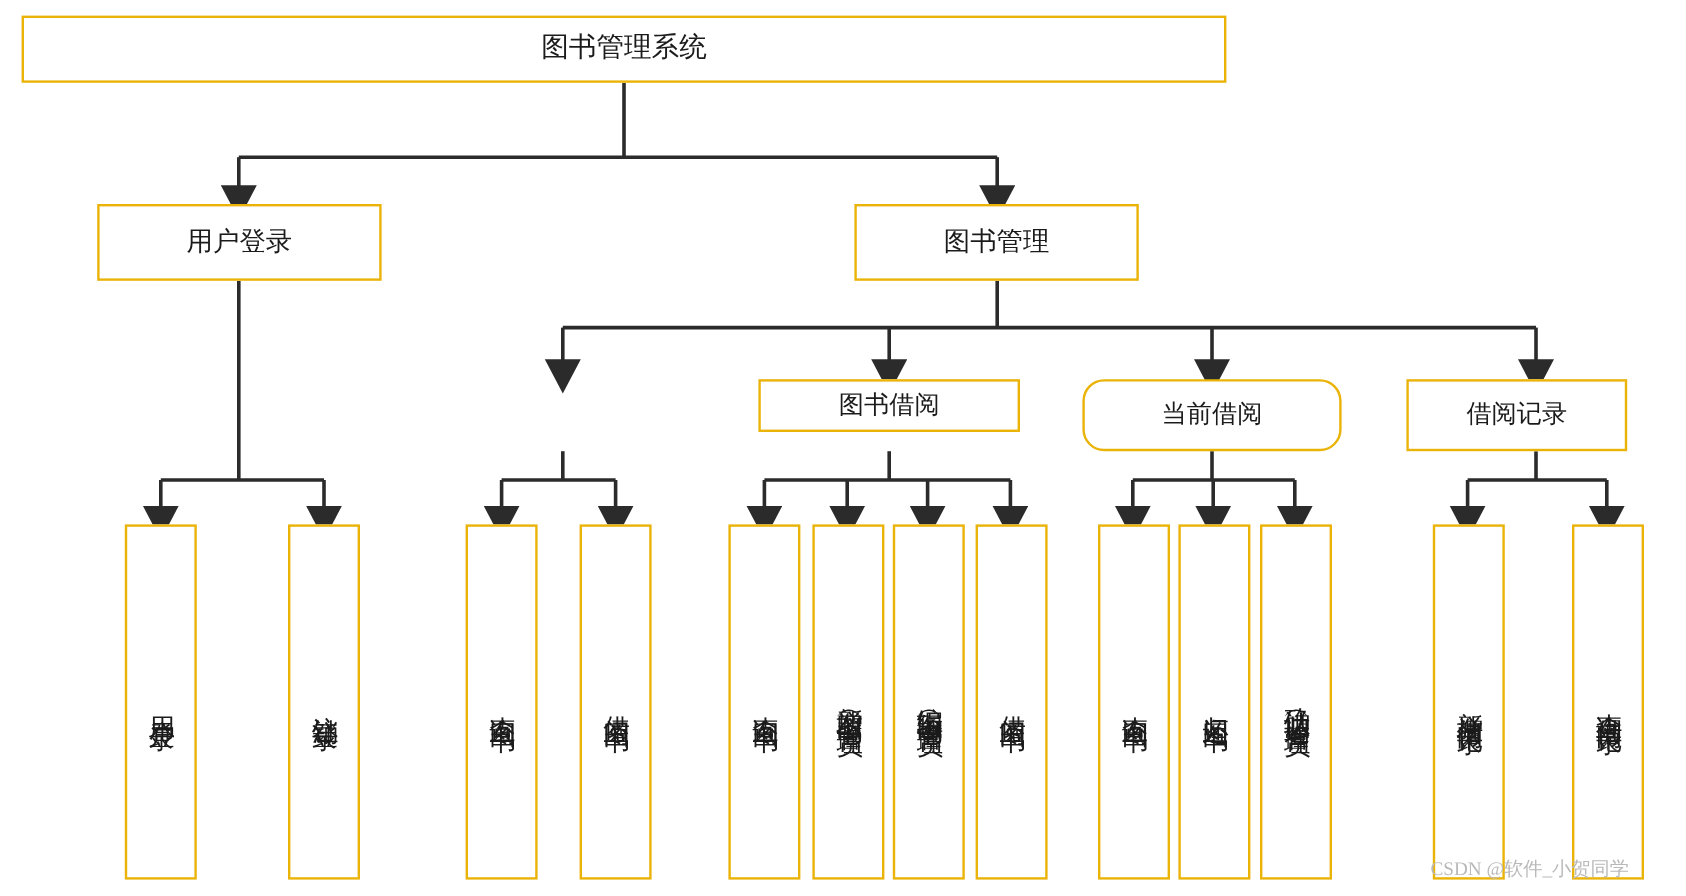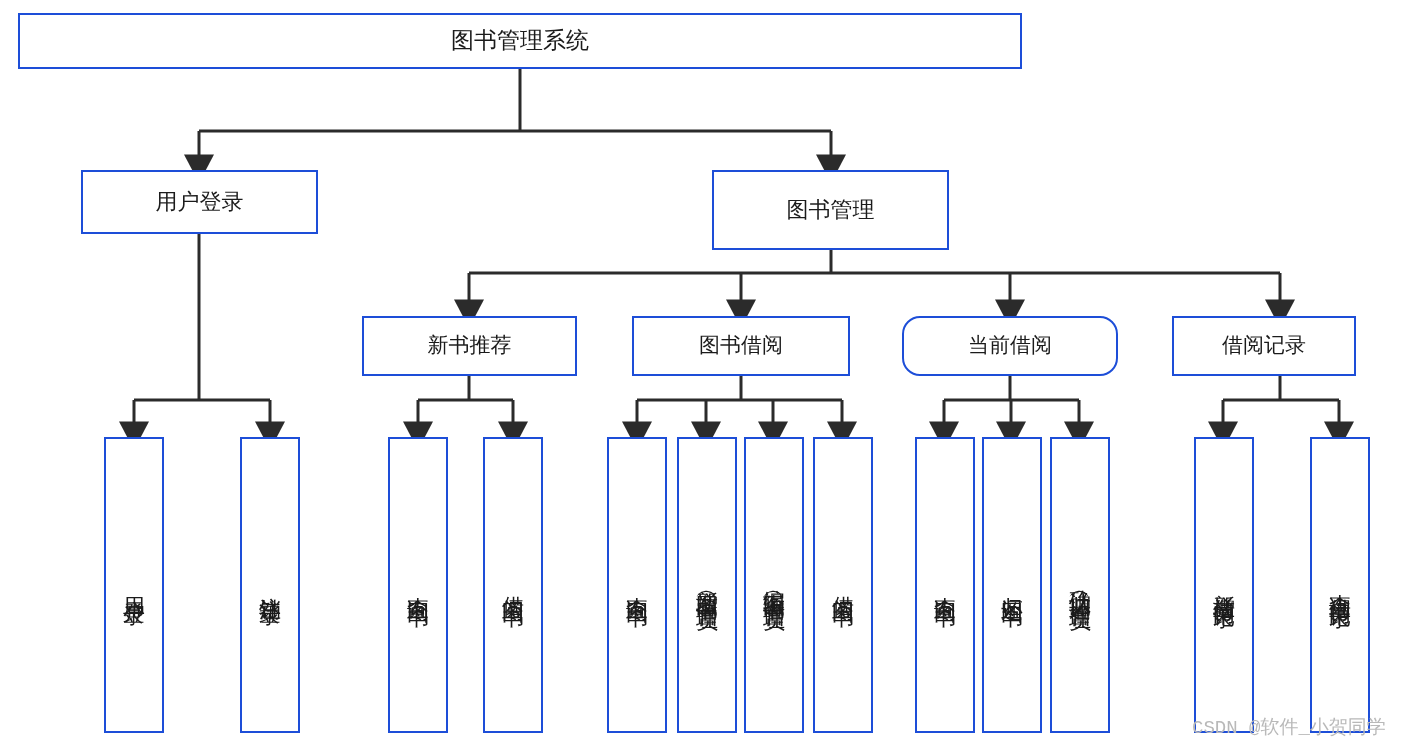--- a/index.html
+++ b/index.html
@@ -23,21 +23,21 @@
     left: 0;
     top: 0;
     width: 1405px;
     height: 747px;
     pointer-events: none;
   }
   .node {
     position: absolute;
     box-sizing: border-box;
     background: #ffffff;
-    border: 2px solid #1d4ed8;
+    border: 2px solid #eab308;
     display: flex;
     align-items: center;
     justify-content: center;
     z-index: 2;
   }
   .node .label {
     color: #1b1b1b;
     line-height: 1.12;
     text-align: center;
     white-space: nowrap;
@@ -52,24 +52,24 @@
   .node-leaf .label {
     font-size: 22px;
     writing-mode: vertical-rl;
     text-orientation: upright;
     letter-spacing: 3px;
     line-height: 1;
   }
   .watermark {
     position: absolute;
     color: #b9b9b9;
-    font-size: 19px;
+    font-size: 16px;
     white-space: nowrap;
     z-index: 3;
-    font-family: Liberation Mono, monospace;
+    font-family: Liberation Serif, serif;
   }
 </style>
 </head>
 <body>
 
 <div id="canvas">
 
   <svg id="wires" viewBox="0 0 1405 747" width="1405" height="747" aria-hidden="true">
     <defs>
       <marker id="arrow" markerWidth="11" markerHeight="11" refX="1.2" refY="5" orient="auto" markerUnits="strokeWidth">
@@ -120,28 +120,25 @@
     </g>
   </svg>
 
   <div class="node node-root" style="left:18px; top:13px; width:1004px; height:56px;">
     <span class="label">图书管理系统</span>
   </div>
 
   <div class="node node-l2" style="left:81px; top:170px; width:237px; height:64px;">
     <span class="label">用户登录</span>
   </div>
-  <div class="node node-l2" style="left:712px; top:170px; width:237px; height:80px;">
+  <div class="node node-l2" style="left:712px; top:170px; width:237px; height:64px;">
     <span class="label">图书管理</span>
   </div>
 
-  <div class="node node-l3" style="left:362px; top:316px; width:215px; height:60px;">
-    <span class="label">新书推荐</span>
-  </div>
-  <div class="node node-l3" style="left:632px; top:316px; width:218px; height:60px;">
+  <div class="node node-l3" style="left:632px; top:316px; width:218px; height:44px;">
     <span class="label">图书借阅</span>
   </div>
   <div class="node node-l3" style="left:902px; top:316px; width:216px; height:60px;border-radius:18px;">
     <span class="label">当前借阅</span>
   </div>
   <div class="node node-l3" style="left:1172px; top:316px; width:184px; height:60px;">
     <span class="label">借阅记录</span>
   </div>
 
   <div class="node node-leaf" style="left:104px; top:437px; width:60px; height:296px;">

